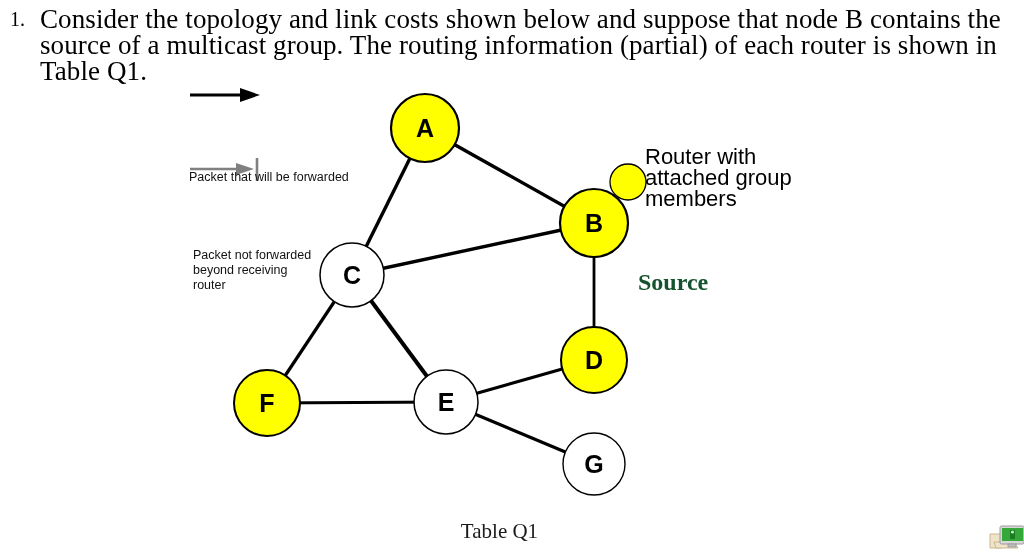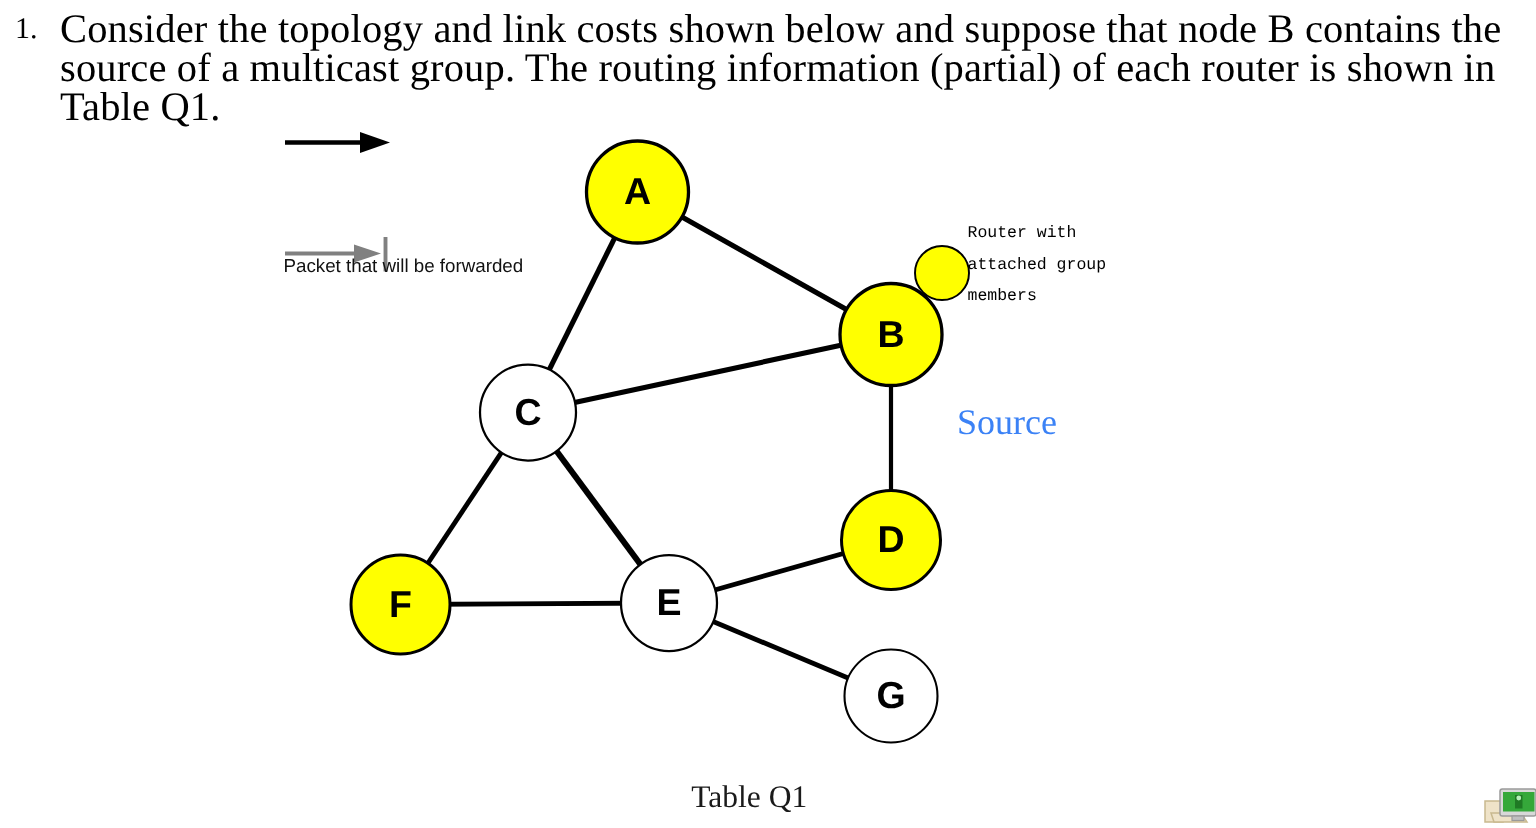--- a/index.html
+++ b/index.html
@@ -68,37 +68,37 @@
     white-space: pre-line;
   }
   #legend-fwd-caption { left: 189px; top: 110px; }
   #legend-nofwd-caption { left: 193px; top: 188px; }
 
   
   #legend-group-caption {
     position: absolute;
     left: 645px;
     top: 86px;
-    font-family: Liberation Mono, monospace;
-    font-size: 11px;
+    font-family: Liberation Sans, sans-serif;
+    font-size: 22px;
     line-height: 21px;
     color: #000;
     white-space: pre-line;
   }
 
   
   #source-label {
     position: absolute;
     left: 638px;
     top: 208px;
     font-family: "Liberation Serif", serif;
-    font-weight: normal;
+    font-weight: bold;
     font-size: 24px;
     line-height: 28px;
-    color: #3b82f6;
+    color: #14532d;
   }
 
   
   #table-caption {
     position: absolute;
     left: 0;
     top: 518px;
     width: 1023px;
     text-align: center;
     font-family: "Liberation Serif", serif;
@@ -189,20 +189,23 @@
       </g>
       <g>
         <circle cx="594" cy="404" r="31" fill="#FFFFFF" stroke="#000000" stroke-width="1.4"></circle>
         <text class="node-label" x="594" y="404" text-anchor="middle" dominant-baseline="central">G</text>
       </g>
     </g>
   </svg>
 
   <div class="legend-caption" id="legend-fwd-caption">Packet that will be forwarded</div>
 
+  <div class="legend-caption" id="legend-nofwd-caption">Packet not forwarded
+beyond receiving
+router</div>
 
   <div id="legend-group-caption">Router with
 attached group
 members</div>
 
   <div id="source-label">Source</div>
 </div>
 
 <div id="table-caption">Table Q1</div>
 

